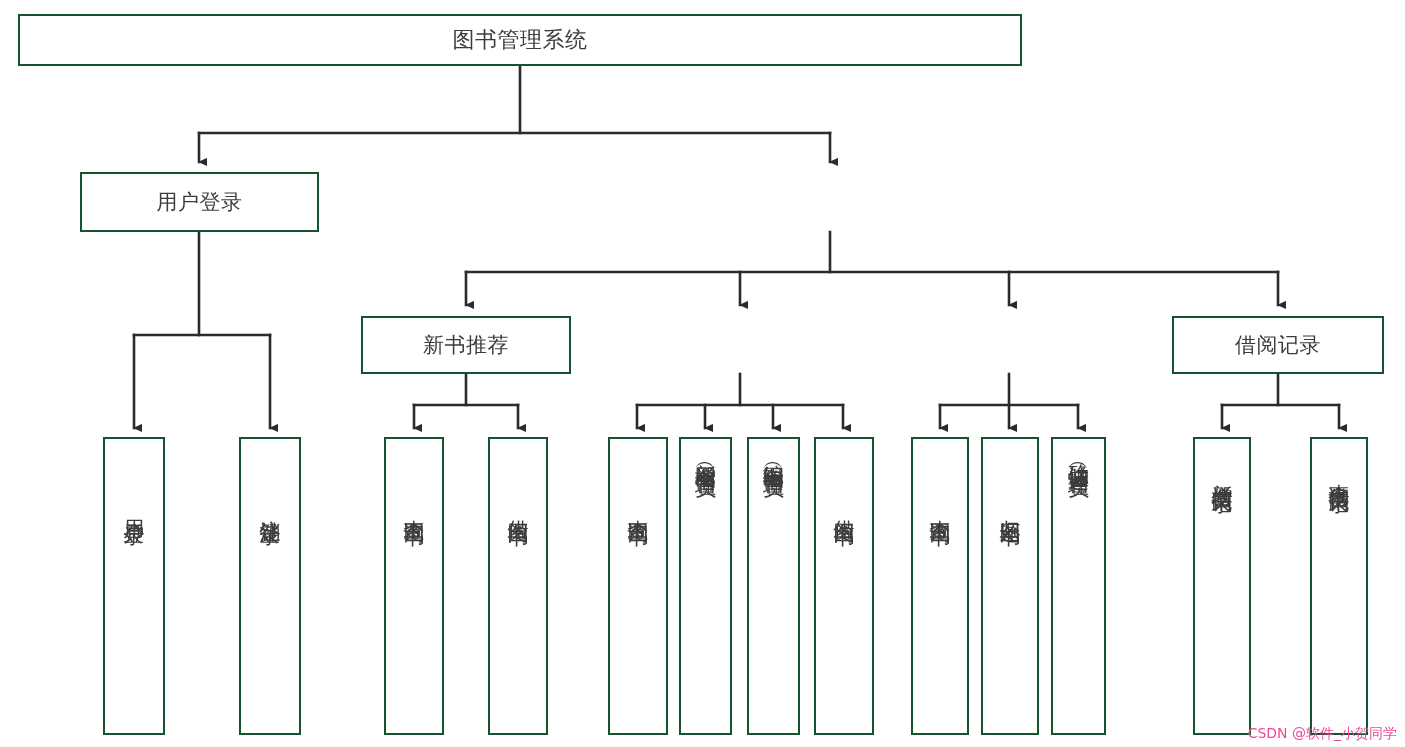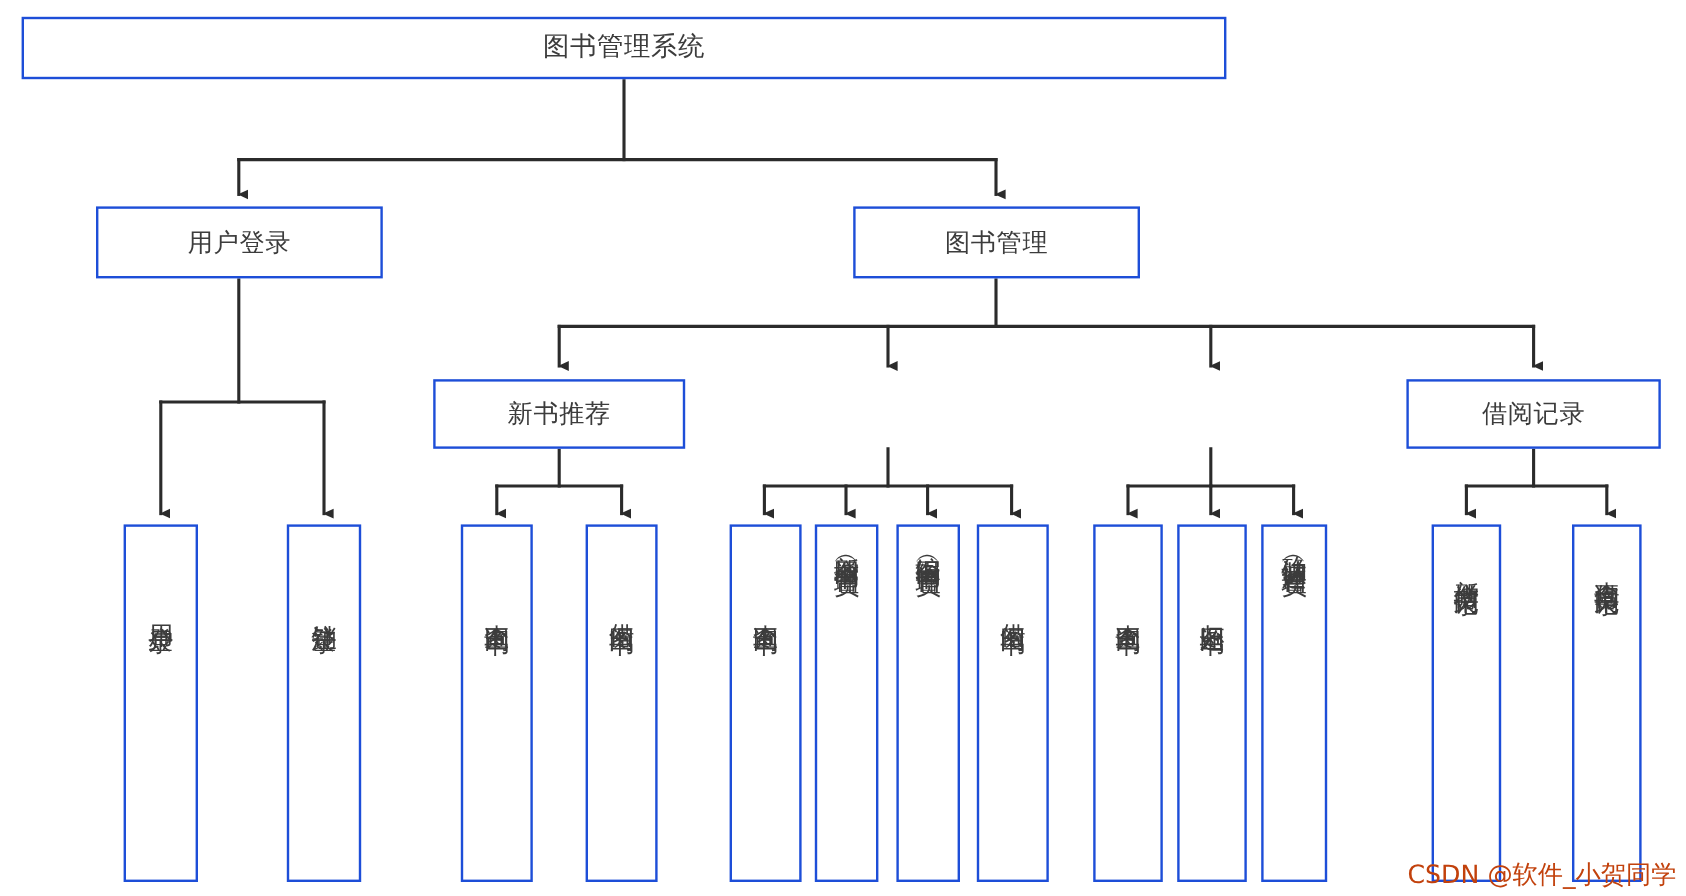--- a/index.html
+++ b/index.html
@@ -23,21 +23,21 @@
     left: 0;
     top: 0;
     width: 1405px;
     height: 747px;
     pointer-events: none;
   }
   .node {
     position: absolute;
     box-sizing: border-box;
     background: #ffffff;
-    border: 2px solid #1d4ed8;
+    border: 2px solid #14532d;
     display: flex;
     align-items: center;
     justify-content: center;
     color: #3c3c3c;
   }
   .node .label {
     display: block;
     text-align: center;
     line-height: 1.18;
     color: #3c3c3c;
@@ -58,22 +58,22 @@
     text-orientation: upright;
     font-size: 21px;
     line-height: 1.05;
     letter-spacing: 2px;
     white-space: nowrap;
   }
   .watermark {
     position: absolute;
     right: 8px;
     bottom: 4px;
-    font-size: 21px;
-    color: #c2410c;
+    font-size: 14px;
+    color: #ec4899;
     white-space: nowrap;
     user-select: none;
   }
 </style>
 </head>
 <body>
 
 <div id="diagram-root">
 
   <svg class="wires" viewBox="0 0 1405 747">
@@ -126,23 +126,20 @@
     </g>
   </svg>
 
   <div class="node root horizontal" style="left:18px; top:14px; width:1004px; height:52px;">
     <span class="label">图书管理系统</span>
   </div>
 
   <div class="node horizontal" style="left:80px; top:172px; width:239px; height:60px;">
     <span class="label">用户登录</span>
   </div>
-  <div class="node horizontal" style="left:711px; top:172px; width:239px; height:60px;">
-    <span class="label">图书管理</span>
-  </div>
 
   <div class="node horizontal" style="left:361px; top:316px; width:210px; height:58px;">
     <span class="label">新书推荐</span>
   </div>
   <div class="node horizontal" style="left:1172px; top:316px; width:212px; height:58px;">
     <span class="label">借阅记录</span>
   </div>
 
   <div class="node vertical" style="left:103px; top:437px; width:62px; height:298px; padding-top:64px;">
     <span class="label">用户登录</span>

